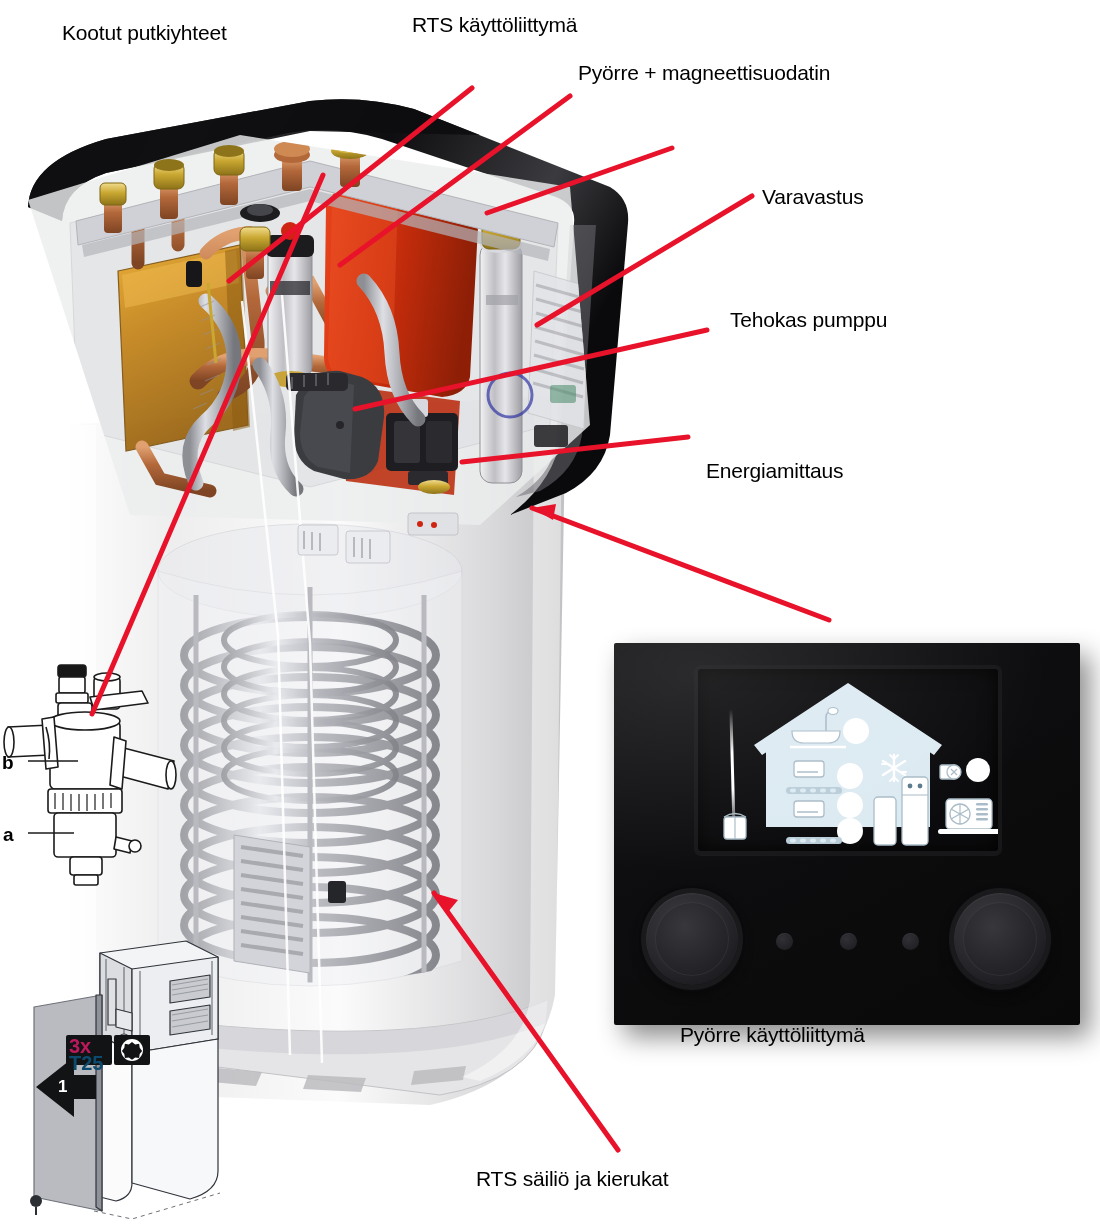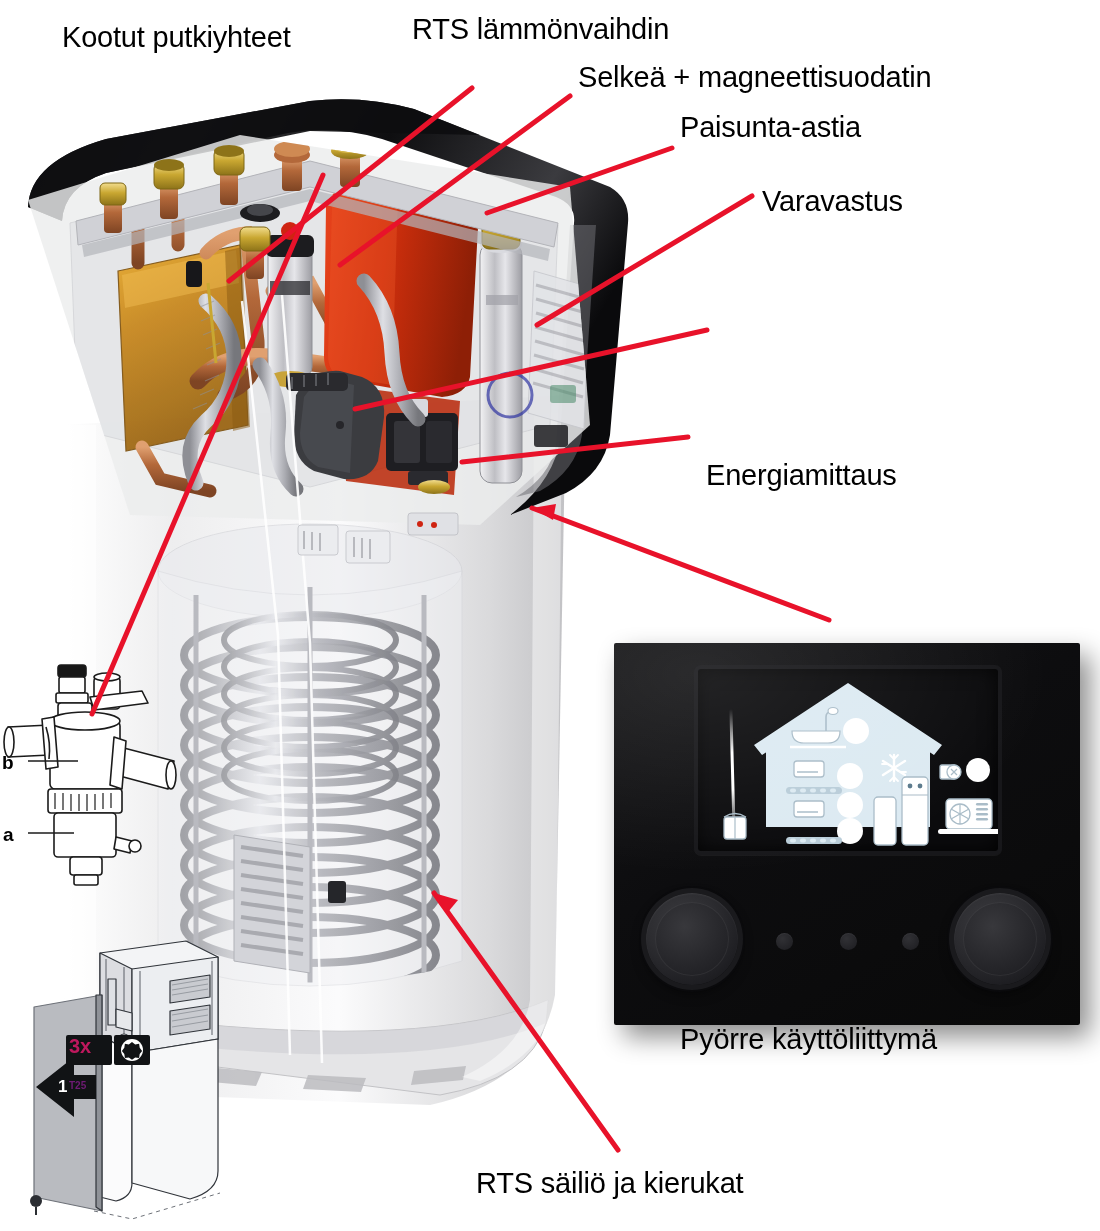--- a/index.html
+++ b/index.html
@@ -12,21 +12,21 @@
     position: relative;
     overflow: hidden;
     font-family: "Liberation Sans", sans-serif;
   }
   #stage { position: absolute; inset: 0; }
 
   
   .callout {
     position: absolute;
     color: #000;
-    font-size: 29px;
+    font-size: 21px;
     line-height: 1.05;
     white-space: nowrap;
     letter-spacing: -0.2px;
   }
 
   
   .svg-layer {
     position: absolute; left: 0; top: 0;
     width: 1100px; height: 1231px;
     pointer-events: none;
@@ -504,21 +504,21 @@
 
       <g>
         <rect x="46" y="100" width="46" height="30" rx="2" fill="#111315"></rect>
         <rect x="94" y="100" width="36" height="30" rx="2" fill="#111315"></rect>
         <circle cx="112" cy="115" r="11" fill="#ffffff"></circle>
         <path d="M112,107 l3.2,2.4 3.9,-0.6 0.6,3.9 2.4,3.2 -2.4,3.2 -0.6,3.9 -3.9,-0.6 -3.2,2.4
                  -3.2,-2.4 -3.9,0.6 -0.6,-3.9 -2.4,-3.2 2.4,-3.2 0.6,-3.9 3.9,0.6 Z" fill="#111315"></path>
       </g>
     </svg>
     <div class="det-label" style="left:49px; top:100px; color:#be185d; font-size:20px;">3x</div>
-    <div class="det-label" style="left:49px; top:117px; color:#701a75; font-size:10px;margin-top:28px;">T25</div>
+    <div class="det-label" style="left:49px; top:117px; color:#0c4a6e; font-size:20px;">T25</div>
     <div class="det-label" style="left:38px; top:142px; color:#fff; font-size:17px;">1</div>
   </div>
 
   <div id="panel">
     <div class="panel-screen">
       <div class="screen-highlight"></div>
       <svg viewBox="0 0 300 182" width="300" height="182" style="position:absolute;left:0;top:0;">
 
         <path d="M150,18 L232,72 L232,158 L68,158 L68,72 Z" fill="#dceaf2"></path>
         <path d="M150,14 L244,76 L236,86 L150,30 L64,86 L56,76 Z" fill="#dceaf2"></path>
@@ -641,28 +641,28 @@
       <line x1="829" y1="620" x2="532" y2="508"></line>
       <path d="M532,508 L556,504 L553,520 Z" fill="#e8122a" stroke="none"></path>
 
       <line x1="618" y1="1150" x2="434" y2="893"></line>
       <path d="M434,893 L448,912 L458,900 Z" fill="#e8122a" stroke="none"></path>
     </g>
   </svg>
 
   <div class="callout" style="left:62px;  top:22px;">Kootut putkiyhteet</div>
 
-  <div class="callout" style="left:412px; top:14px;">RTS lämmönvaihdin</div>
-
-  <div class="callout" style="left:578px; top:62px;">Selkeä + magneettisuodatin</div>
-
-  <div class="callout" style="left:680px; top:112px;">Paisunta-astia</div>
+  <div class="callout" style="left:412px; top:14px;">RTS käyttöliittymä</div>
+
+  <div class="callout" style="left:578px; top:62px;">Pyörre + magneettisuodatin</div>
+
 
   <div class="callout" style="left:762px; top:186px;">Varavastus</div>
 
+  <div class="callout" style="left:730px; top:309px;">Tehokas pumppu</div>
 
   <div class="callout" style="left:706px; top:418px;margin-top:42px;">Energiamittaus</div>
 
   <div class="callout" style="left:680px; top:1024px;">Pyörre käyttöliittymä</div>
 
   <div class="callout" style="left:476px; top:1168px;">RTS säiliö ja kierukat</div>
 
 </div>
 
 </body></html>

